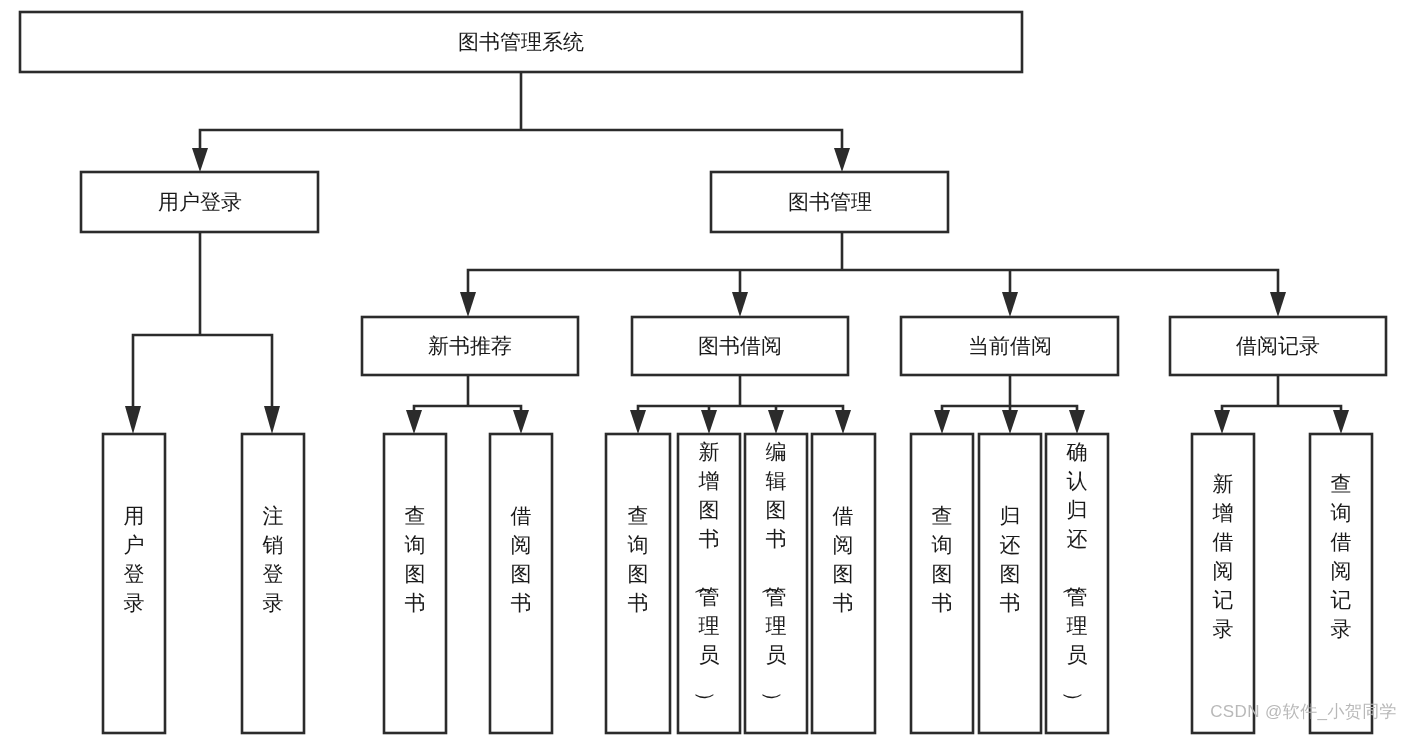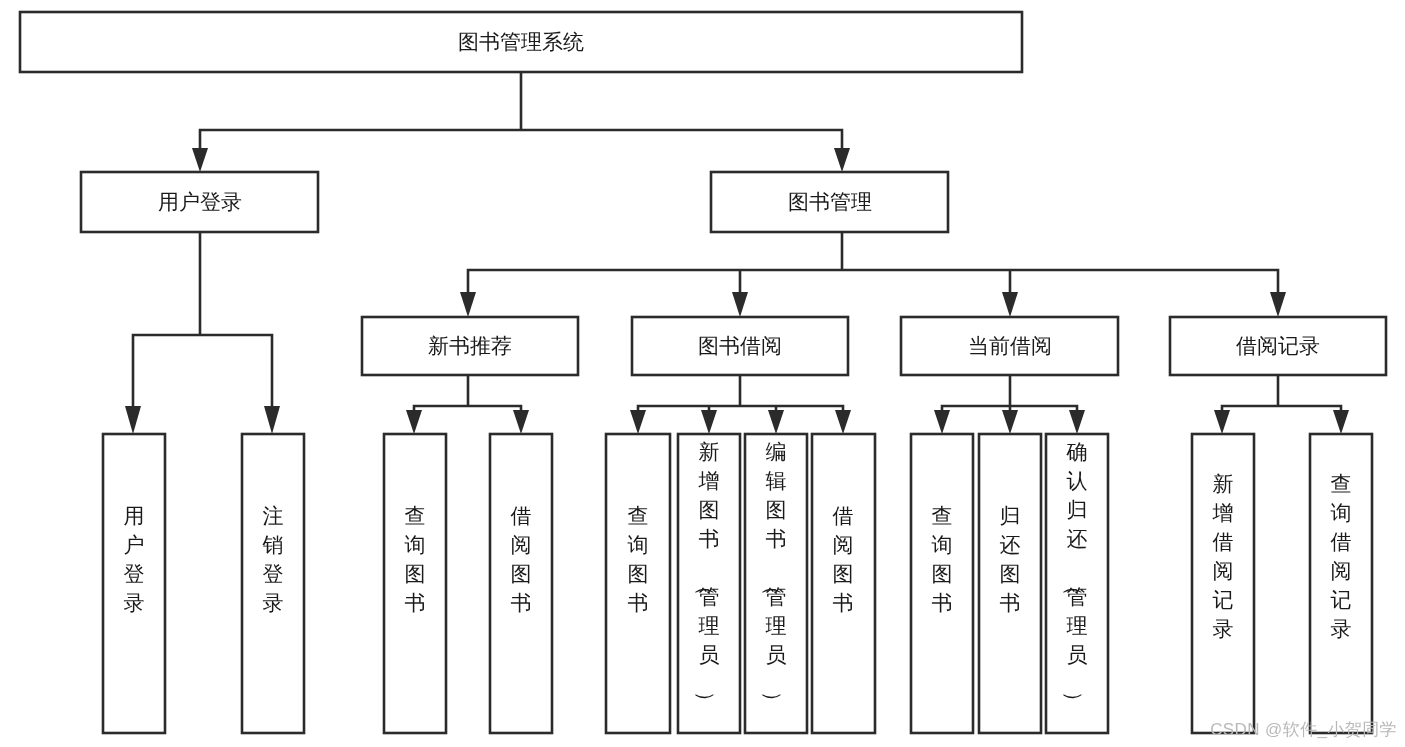--- a/index.html
+++ b/index.html
@@ -50,21 +50,21 @@
     fill: none;
     stroke-linecap: square;
   }
   .edge-arrow {
     fill: #2b2b2b;
     stroke: none;
   }
   .watermark-text {
     position: absolute;
     right: 8px;
-    bottom: 6px;
+    bottom: 24px;
     font-family: "Liberation Sans", "DejaVu Sans", sans-serif;
     font-size: 17px;
     color: #b9b9b9;
     letter-spacing: 0.4px;
     white-space: nowrap;
     user-select: none;
   }
 </style>
 </head>
 <body>

